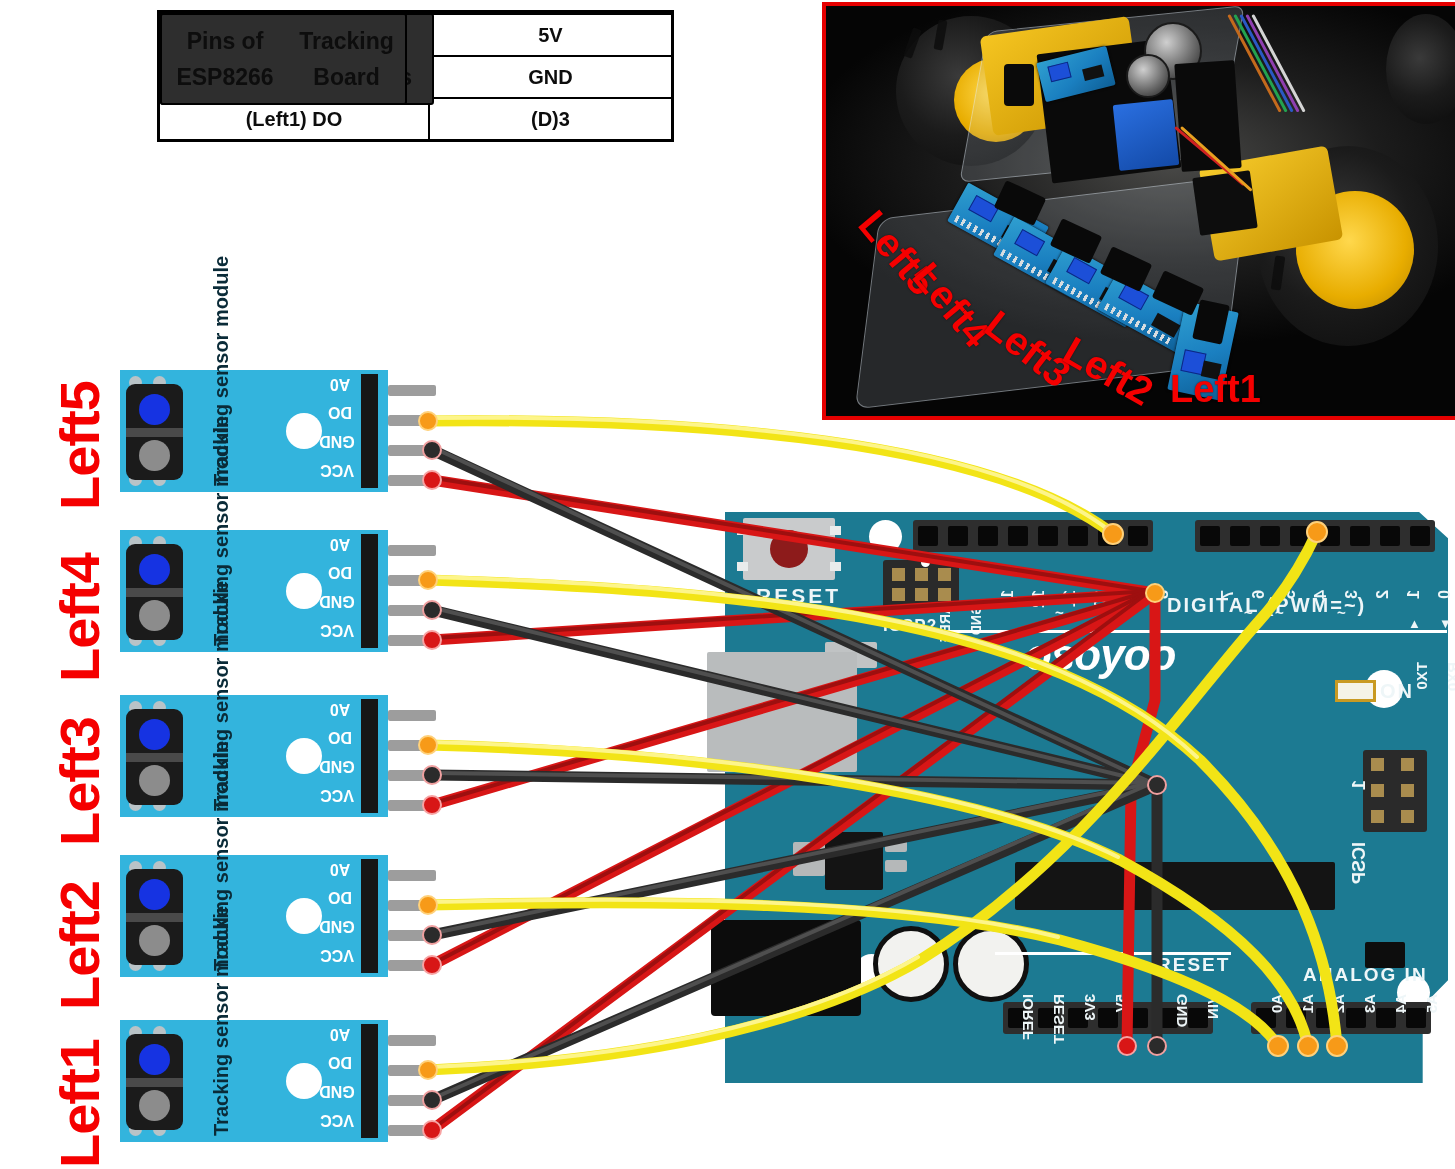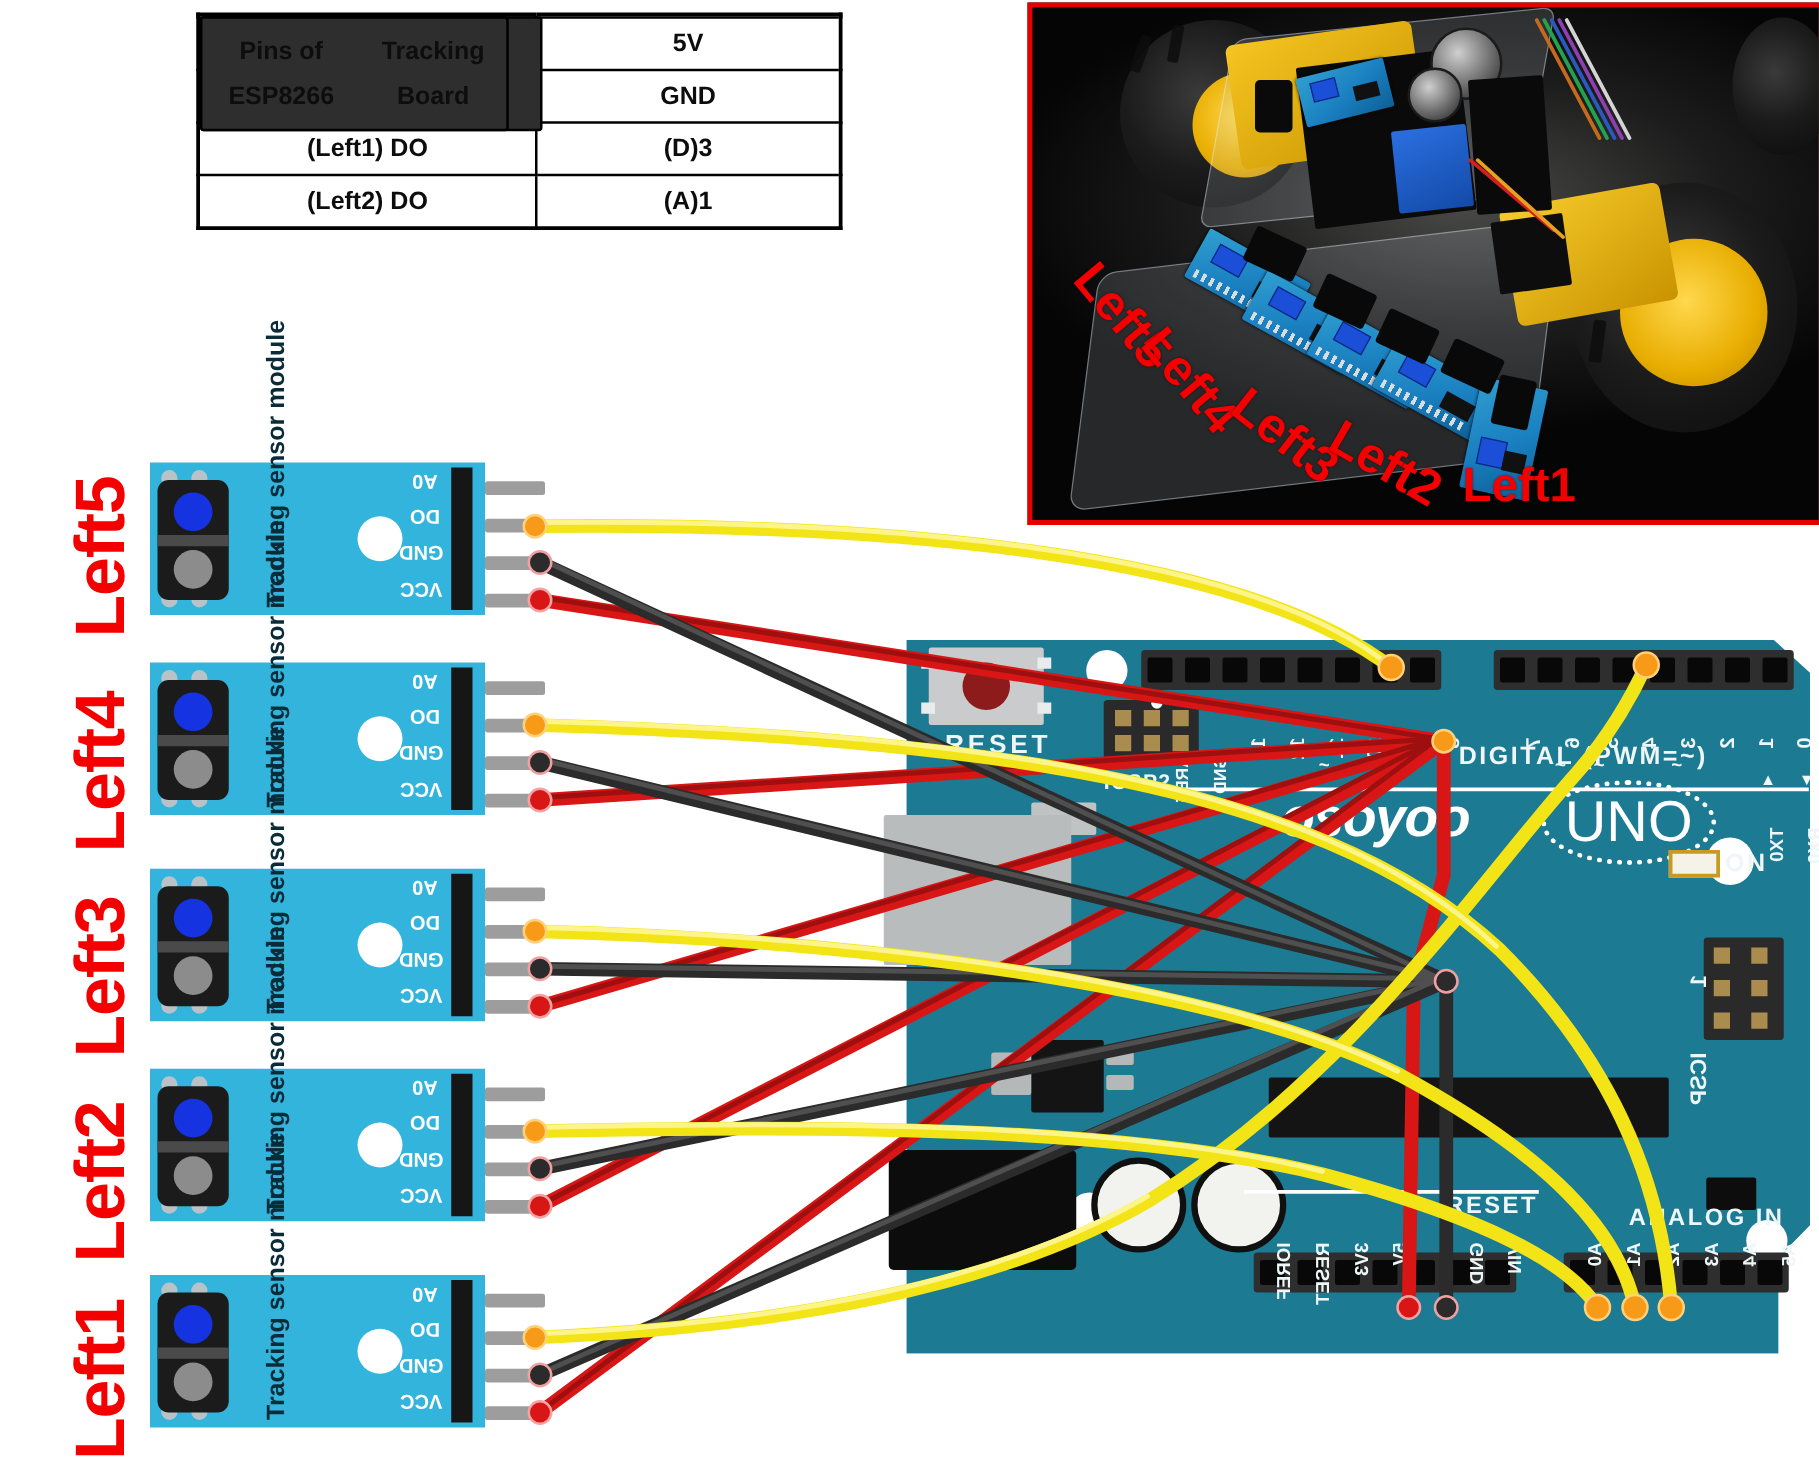--- a/index.html
+++ b/index.html
@@ -5,21 +5,21 @@
   html,body{margin:0;padding:0;background:#ffffff;}
   body{width:1455px;height:1169px;position:relative;overflow:hidden;
        font-family:"Liberation Sans",sans-serif;}
   .abs{position:absolute;}
 
   
   #pin-table{left:157px;top:10px;width:517px;border-collapse:collapse;
              border:3px solid #000;background:#fff;}
   #pin-table td{border:2px solid #000;text-align:center;font-weight:bold;
                 color:#0d0d0d;padding:2px 0;}
-  #pin-table td.hdr{font-size:20px;line-height:36px;height:84px;}
+  #pin-table td.hdr{font-size:23px;line-height:36px;height:84px;}
   #pin-table td.cell{font-size:20px;height:36px;}
   #pin-table td.left{width:270px;}
   #pin-table td.right{width:243px;font-weight:bold;}
   #pin-table tr.datarow td.right{font-weight:600;}
 
   
   #photo{left:822px;top:2px;width:629px;height:410px;border:4px solid #e60000;
          background:#000;overflow:hidden;}
   #photo .scene{position:absolute;inset:0;background:
      radial-gradient(ellipse 60% 45% at 55% 38%, #4a4a48 0%, #1c1c1c 55%, #050505 100%);}
@@ -131,24 +131,20 @@
       <td class="cell right">5V</td>
     </tr>
     <tr class="datarow">
       <td class="cell left">GND</td>
       <td class="cell right">GND</td>
     </tr>
     <tr class="datarow">
       <td class="cell left">(Left1) DO</td>
       <td class="cell right">(D)3</td>
     </tr>
-    <tr class="datarow">
-      <td class="cell left">(Left2) DO</td>
-      <td class="cell right">(A)1</td>
-    </tr>
   </tbody>
 </table>
 
 <div id="photo" class="abs">
   <div class="scene">
 
     <div class="wheel" style="left:70px;top:10px;width:150px;height:150px;"></div>
     <div class="hubY" style="left:128px;top:52px;width:84px;height:84px;"></div>
     <div class="wheel" style="left:432px;top:140px;width:180px;height:200px;"></div>
     <div class="hubY" style="left:470px;top:185px;width:118px;height:118px;"></div>
@@ -426,21 +422,20 @@
   <div class="silk" style="left:612px;top:92px;font-size:15px;">~</div>
   <div class="silkrot" style="left:688px;top:150px;font-size:15px;">TX0</div>
   <div class="silkrot" style="left:719px;top:150px;font-size:15px;">RX0</div>
   <div class="silk" style="left:683px;top:104px;font-size:13px;">▲</div>
   <div class="silk" style="left:714px;top:104px;font-size:13px;">▼</div>
 
   <div class="whiteline" style="left:188px;top:118px;width:534px;"></div>
   <div class="silk" style="left:442px;top:82px;font-size:20px;letter-spacing:2px;">DIGITAL (PWM=~)</div>
 
   <div class="logo" style="left:300px;top:118px;font-size:44px;letter-spacing:-1px;">osoyoo</div>
-  <div class="unoval" style="left:508px;top:112px;width:132px;height:60px;line-height:58px;">UNO</div>
 
   <div class="onled" style="left:610px;top:168px;"></div>
   <div class="silk" style="left:655px;top:168px;font-size:20px;letter-spacing:2px;">ON</div>
 
   <div class="icsp" style="left:638px;top:238px;width:64px;height:82px;">
     <i style="left:8px;top:8px;"></i>
       <i style="left:38px;top:8px;"></i>
     <i style="left:8px;top:34px;"></i>
       <i style="left:38px;top:34px;"></i>
     <i style="left:8px;top:60px;"></i>

